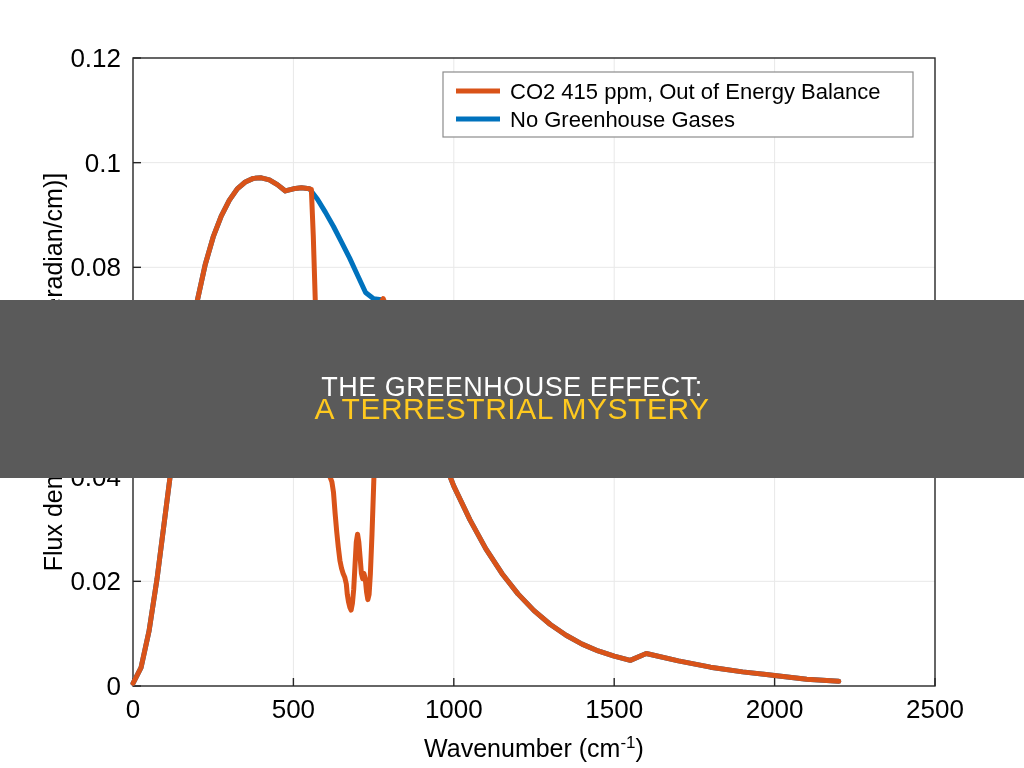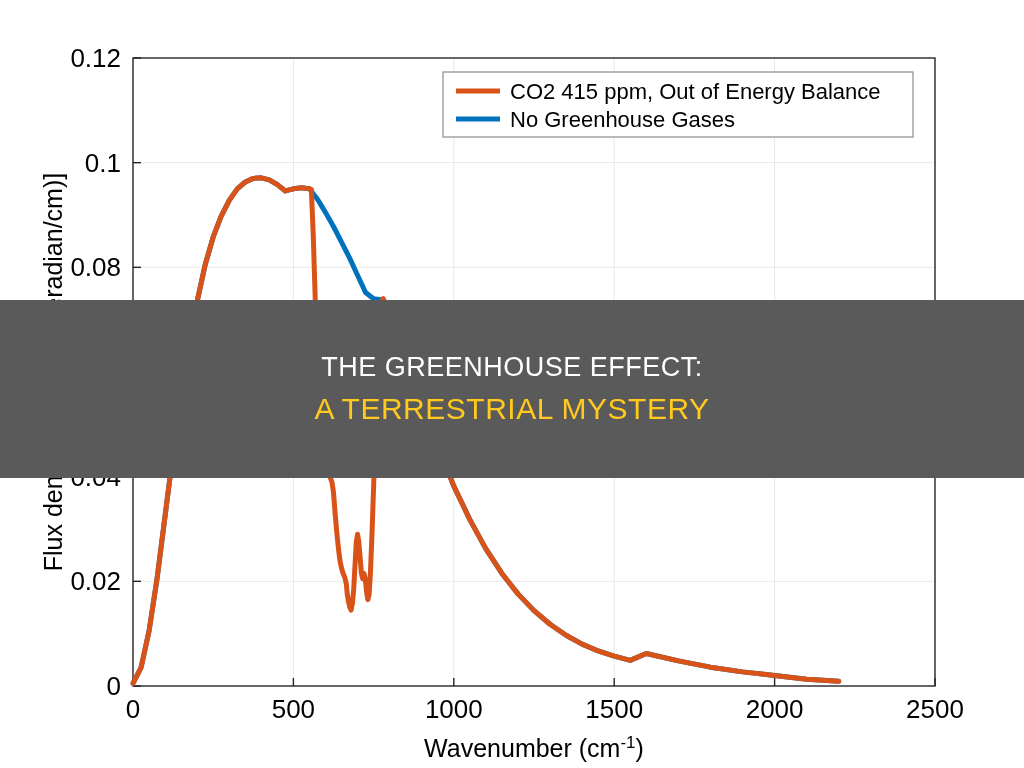--- a/index.html
+++ b/index.html
@@ -12,21 +12,21 @@
   .banner{
     position:absolute;left:0;width:1024px;
     background:#5a5a5a;
   }
   .banner-text{
     position:absolute;left:0;width:1024px;text-align:center;
     font-family:"Liberation Sans",sans-serif;
     letter-spacing:0.5px;white-space:nowrap;
   }
   #overlay-line1{
-    top:352px;color:#ffffff;font-size:27px;
+    top:372px;color:#ffffff;font-size:27px;
   }
   #overlay-line2{
     top:392px;color:#ffc91e;font-size:30px;
   }
 </style>
 </head>
 <body>
 
 <svg id="figure" viewBox="0 0 1024 768">
   <g id="grid-layer">

